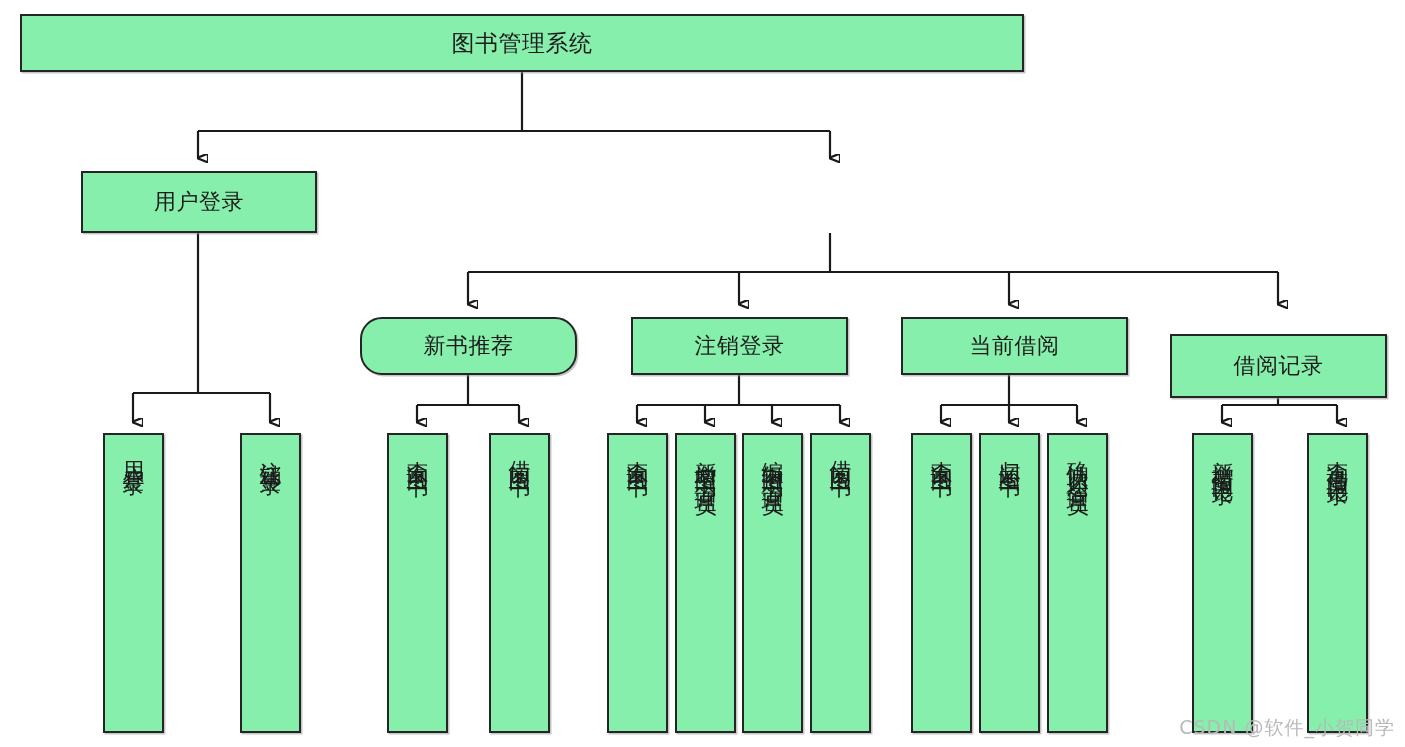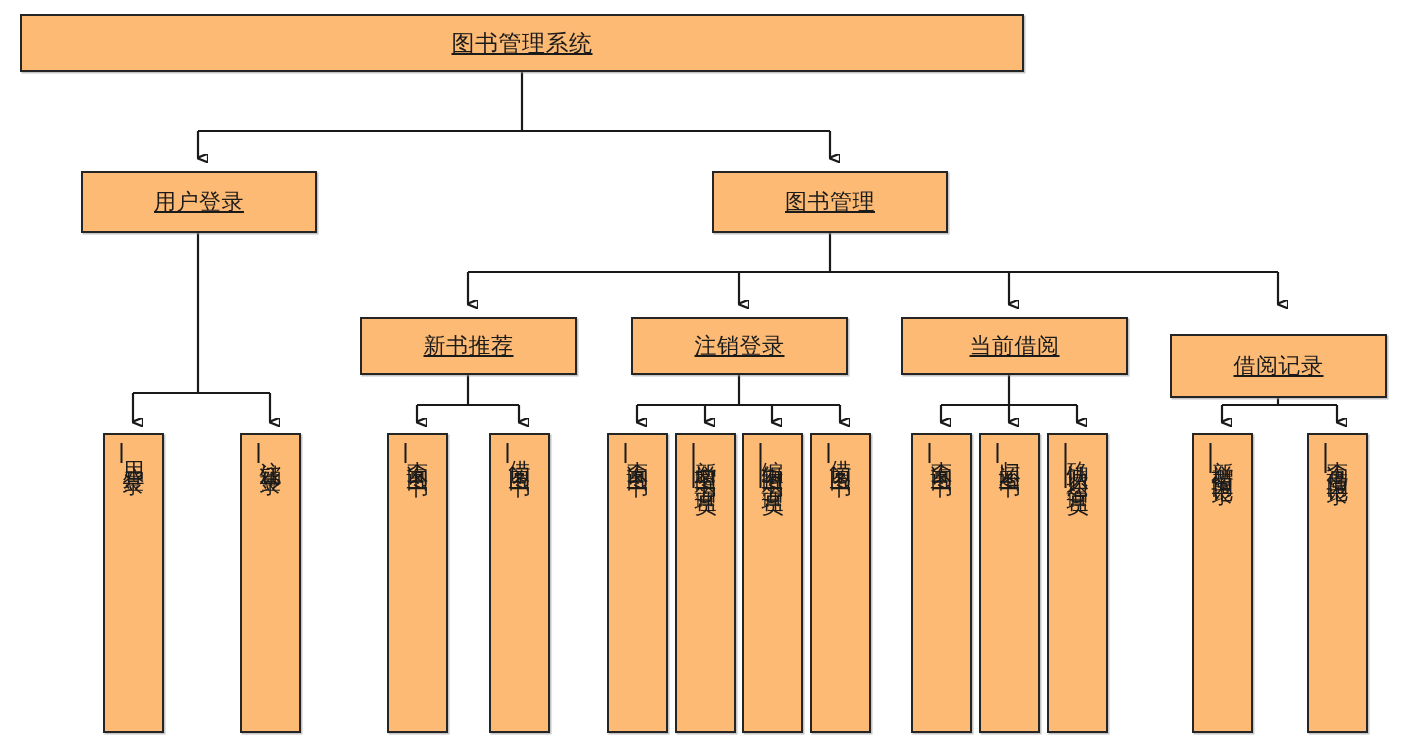--- a/index.html
+++ b/index.html
@@ -30,29 +30,28 @@
   #connector-layer line,
   #connector-layer path {
     stroke: #1a1a1a;
     stroke-width: 2.2;
     fill: none;
   }
   
   .node {
     position: absolute;
     box-sizing: border-box;
-    background: #fdba74;
+    background: #86efac;
     border: 2.4px solid #252525;
     box-shadow: 1.5px 1.5px 0 0 rgba(150,150,150,0.55);
     display: flex;
     align-items: center;
     justify-content: center;
     color: #1b1b1b;
     letter-spacing: 0.5px;
-    text-decoration: underline;
   }
   .node-label {
     display: block;
     text-align: center;
     line-height: 1.25;
   }
   
   .node.horiz .node-label {
     writing-mode: horizontal-tb;
     font-size: 22px;
@@ -151,25 +150,22 @@
   </svg>
 
   <div class="node horiz root" style="left:20px; top:14px; width:1004px; height:58px;">
     <span class="node-label">图书管理系统</span>
   </div>
 
   <div class="node horiz" style="left:81px; top:171px; width:236px; height:62px;">
     <span class="node-label">用户登录</span>
   </div>
 
-  <div class="node horiz" style="left:712px; top:171px; width:236px; height:62px;">
-    <span class="node-label">图书管理</span>
-  </div>
-
-  <div class="node horiz" style="left:360px; top:317px; width:217px; height:58px;">
+
+  <div class="node horiz" style="left:360px; top:317px; width:217px; height:58px;border-radius:22px;">
     <span class="node-label">新书推荐</span>
   </div>
 
   <div class="node horiz" style="left:631px; top:317px; width:217px; height:58px;">
     <span class="node-label">注销登录</span>
   </div>
 
   <div class="node horiz" style="left:901px; top:317px; width:227px; height:58px;">
     <span class="node-label">当前借阅</span>
   </div>
@@ -215,14 +211,15 @@
     <span class="node-label">确认归还（管理员）</span>
   </div>
 
   <div class="node vert" style="left:1192px; top:433px; width:61px; height:300px;">
     <span class="node-label">新增借阅记录</span>
   </div>
   <div class="node vert" style="left:1307px; top:433px; width:61px; height:300px;">
     <span class="node-label">查询借阅记录</span>
   </div>
 
+  <div id="watermark">CSDN @软件_小贺同学</div>
 
 </div>
 
 </body></html>

